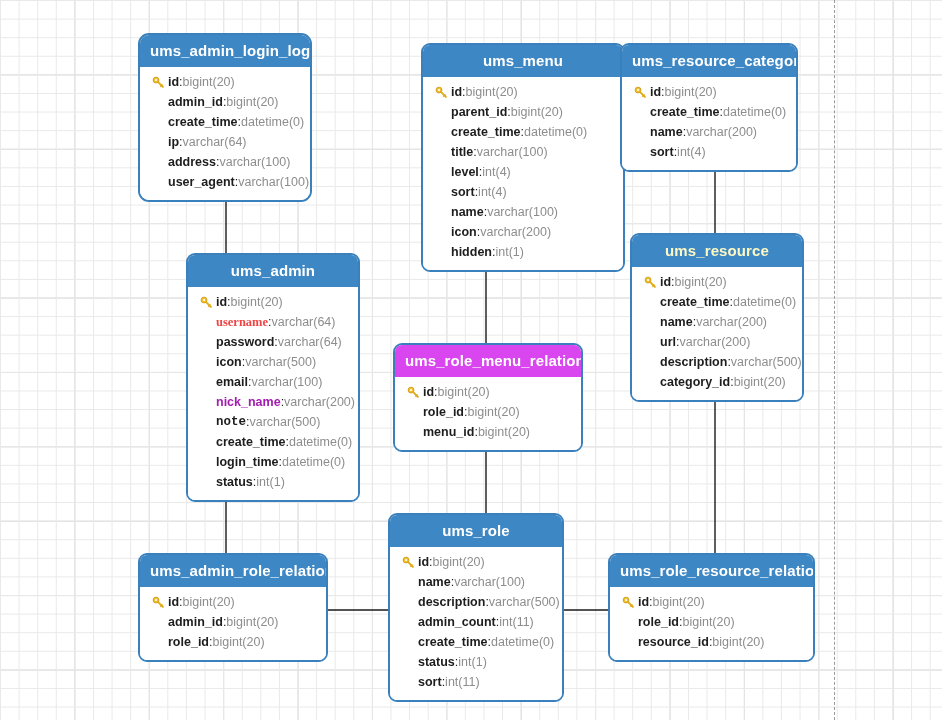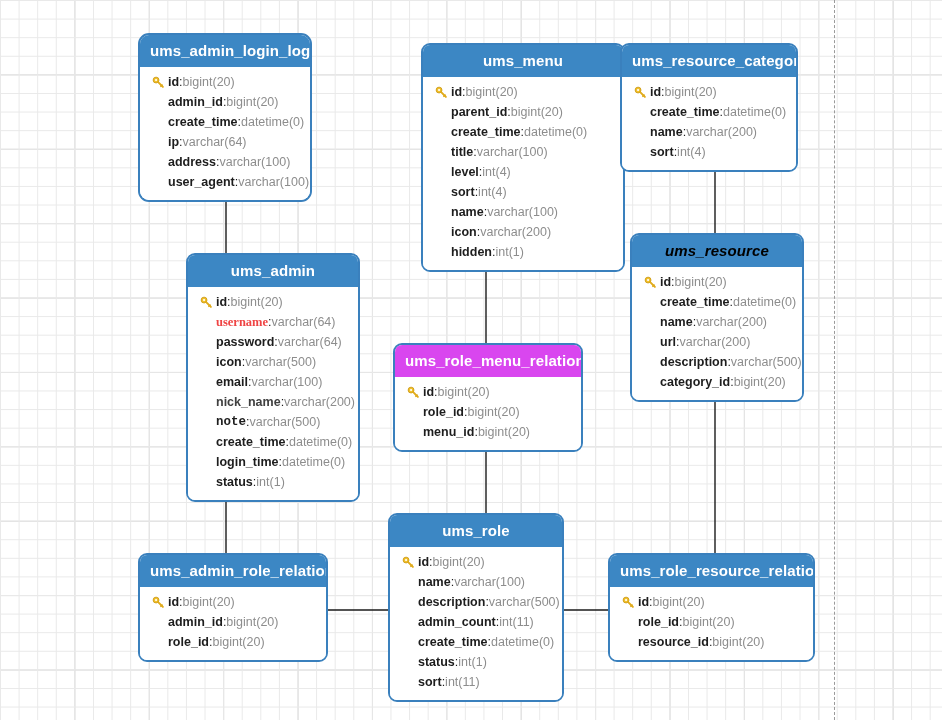--- a/index.html
+++ b/index.html
@@ -220,21 +220,21 @@
           </div>
           <div class="row">
             <span class="keycell"></span>
             <span class="fname" style="color: rgb(29, 29, 29);">sort</span>
             <span class="sep">: </span>
             <span class="ftype" style="color: rgb(141, 141, 141);">int(4)</span>
           </div>
         </div>
       </div>
       <div class="table" style="left: 630px; top: 233px; width: 174px; border-color: rgb(58, 128, 189);">
-        <div class="thead" style="background: rgb(60, 135, 196); color: #000000; font-style: italic;">ums_resource</div>
+        <div class="thead" style="background: rgb(60, 135, 196); color: #fef9c3;">ums_resource</div>
         <div class="tbody">
           <div class="row">
             <span class="keycell">
               <svg class="keyicon" width="13" height="13" viewBox="0 0 16 16" aria-hidden="true">
                 <circle cx="5" cy="5" r="3.6" fill="#f2c12b" stroke="#c9950c" stroke-width="1"></circle>
                 <circle cx="5" cy="5" r="1.3" fill="#ffffff"></circle>
                 <path d="M7.3 7.3 L13.4 13.4" stroke="#e0ab1c" stroke-width="2.4" stroke-linecap="round"></path>
                 <path d="M11.0 12.6 L12.4 11.2" stroke="#e0ab1c" stroke-width="2.2" stroke-linecap="round"></path>
               </svg>
             </span>
@@ -309,21 +309,21 @@
             <span class="ftype" style="color: rgb(141, 141, 141);">varchar(500)</span>
           </div>
           <div class="row">
             <span class="keycell"></span>
             <span class="fname" style="color: rgb(29, 29, 29);">email</span>
             <span class="sep">: </span>
             <span class="ftype" style="color: rgb(141, 141, 141);">varchar(100)</span>
           </div>
           <div class="row">
             <span class="keycell"></span>
-            <span class="fname" style="color: #404040;">nick_name</span>
+            <span class="fname" style="color: #a21caf;">nick_name</span>
             <span class="sep">: </span>
             <span class="ftype" style="color: rgb(141, 141, 141);">varchar(200)</span>
           </div>
           <div class="row">
             <span class="keycell"></span>
             <span class="fname" style="color: rgb(29, 29, 29); font-family: Liberation Mono, monospace;">note</span>
             <span class="sep">: </span>
             <span class="ftype" style="color: rgb(141, 141, 141);">varchar(500)</span>
           </div>
           <div class="row">

